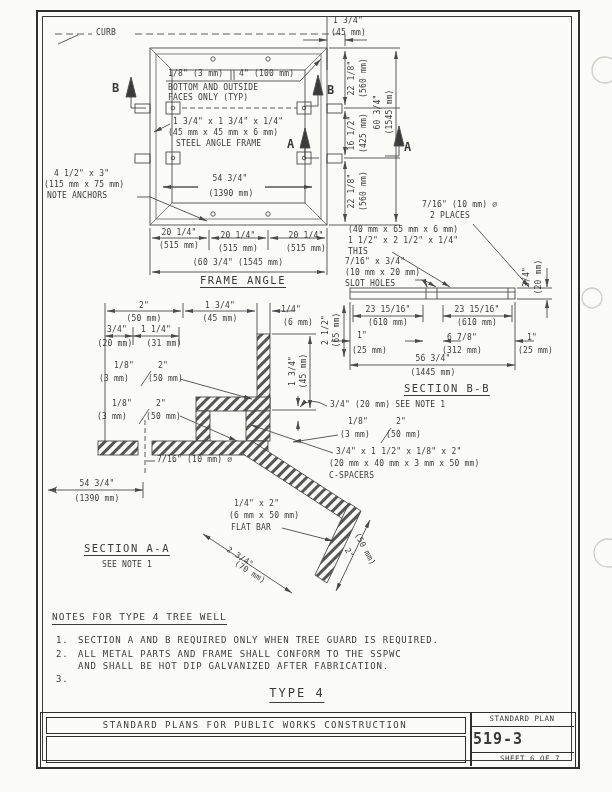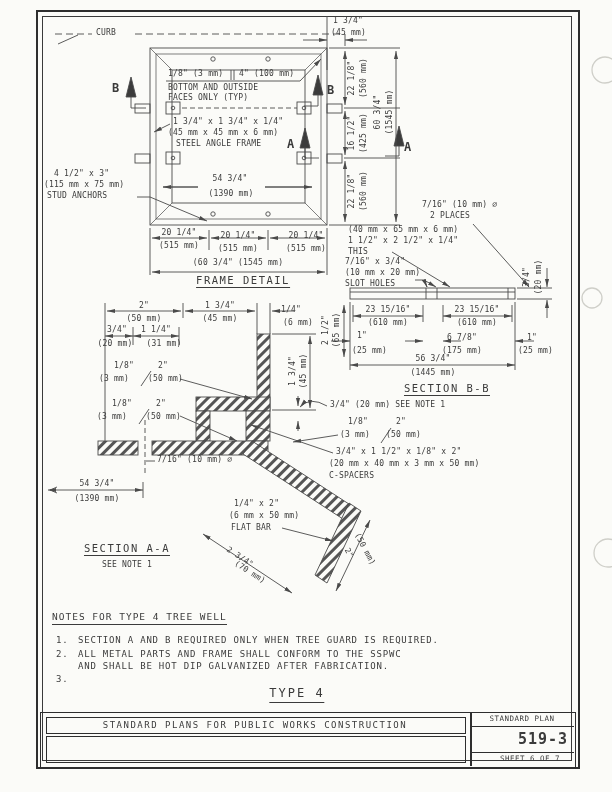--- a/index.html
+++ b/index.html
@@ -200,62 +200,62 @@
   <div class="t" style="left:168px;top:128px">(45 mm x 45 mm x 6 mm)</div>
   <div class="t" style="left:176px;top:139px">STEEL ANGLE FRAME</div>
 
   <div class="t sec" style="left:112px;top:82px">B</div>
   <div class="t sec" style="left:327px;top:84px">B</div>
   <div class="t sec" style="left:287px;top:138px">A</div>
   <div class="t sec" style="left:404px;top:141px">A</div>
 
   <div class="t" style="left:54px;top:169px">4 1/2" x 3"</div>
   <div class="t" style="left:44px;top:180px">(115 mm x 75 mm)</div>
-  <div class="t" style="left:47px;top:191px">STUD ANCHORS</div>
+  <div class="t" style="left:47px;top:191px">NOTE ANCHORS</div>
 
   <div class="t c" style="left:230px;top:174px">54 3/4"</div>
   <div class="t c" style="left:231px;top:189px">(1390 mm)</div>
 
   <div class="t v" style="left:352px;top:78px">22 1/8"</div>
   <div class="t v" style="left:364px;top:78px">(560 mm)</div>
   <div class="t v" style="left:352px;top:133px">16 1/2"</div>
   <div class="t v" style="left:364px;top:133px">(425 mm)</div>
   <div class="t v" style="left:352px;top:191px">22 1/8"</div>
   <div class="t v" style="left:364px;top:191px">(560 mm)</div>
   <div class="t v" style="left:378px;top:112px">60 3/4"</div>
   <div class="t v" style="left:390px;top:112px">(1545 mm)</div>
 
   <div class="t c" style="left:179px;top:228px">20 1/4"</div>
   <div class="t c" style="left:179px;top:241px">(515 mm)</div>
   <div class="t c" style="left:238px;top:231px">20 1/4"</div>
   <div class="t c" style="left:238px;top:244px">(515 mm)</div>
   <div class="t c" style="left:306px;top:231px">20 1/4"</div>
   <div class="t c" style="left:306px;top:244px">(515 mm)</div>
   <div class="t c" style="left:238px;top:258px">(60 3/4" (1545 mm)</div>
-  <div class="t c big u" style="left:243px;top:274px">FRAME DETAIL</div>
+  <div class="t c big u" style="left:243px;top:274px">FRAME ANGLE</div>
 
   <div class="t" style="left:422px;top:200px">7/16" (10 mm) ⌀</div>
   <div class="t" style="left:430px;top:211px">2 PLACES</div>
   <div class="t" style="left:348px;top:225px">(40 mm x 65 mm x 6 mm)</div>
   <div class="t" style="left:348px;top:236px">1 1/2" x 2 1/2" x 1/4"</div>
   <div class="t" style="left:348px;top:247px">THIS</div>
   <div class="t" style="left:345px;top:257px">7/16" x 3/4"</div>
   <div class="t" style="left:345px;top:268px">(10 mm x 20 mm)</div>
   <div class="t" style="left:345px;top:279px">SLOT HOLES</div>
   <div class="t v" style="left:527px;top:277px">3/4"</div>
   <div class="t v" style="left:539px;top:277px">(20 mm)</div>
 
   <div class="t c" style="left:388px;top:305px">23 15/16"</div>
   <div class="t c" style="left:388px;top:318px">(610 mm)</div>
   <div class="t c" style="left:477px;top:305px">23 15/16"</div>
   <div class="t c" style="left:477px;top:318px">(610 mm)</div>
   <div class="t" style="left:357px;top:331px">1"</div>
   <div class="t" style="left:352px;top:346px">(25 mm)</div>
   <div class="t c" style="left:462px;top:333px">6 7/8"</div>
-  <div class="t c" style="left:462px;top:346px">(175 mm)</div>
+  <div class="t c" style="left:462px;top:346px">(312 mm)</div>
   <div class="t" style="left:527px;top:333px">1"</div>
   <div class="t" style="left:518px;top:346px">(25 mm)</div>
   <div class="t c" style="left:433px;top:354px">56 3/4"</div>
   <div class="t c" style="left:433px;top:368px">(1445 mm)</div>
   <div class="t v" style="left:326px;top:330px">2 1/2"</div>
   <div class="t v" style="left:337px;top:330px">(65 mm)</div>
   <div class="t c big u" style="left:447px;top:382px">SECTION B-B</div>
 
   <div class="t c" style="left:144px;top:301px">2"</div>
   <div class="t c" style="left:144px;top:314px">(50 mm)</div>
@@ -311,16 +311,16 @@
   <div class="t note" style="left:56px;top:674px">3.</div>
   <div class="t c u" style="left:297px;top:687px;font-size:12px;letter-spacing:2px">TYPE 4</div>
 
   <div class="tb" style="left:40px;top:712px;width:534px;height:54px"></div>
   <div class="tb" style="left:46px;top:717px;width:418px;height:15px"></div>
   <div class="t tb-org" style="left:46px;top:720px;width:418px">STANDARD PLANS FOR PUBLIC WORKS CONSTRUCTION</div>
   <div class="tb" style="left:46px;top:736px;width:418px;height:25px"></div>
   <div class="tbline" style="left:470px;top:712px;width:1.5px;height:54px"></div>
   <div class="t tb-sm" style="left:472px;top:715px;width:100px">STANDARD PLAN</div>
   <div class="tbline" style="left:471px;top:726px;width:103px;height:1px"></div>
-  <div class="t tb-num" style="left:493px;top:731px;width:100px">519-3</div>
+  <div class="t tb-num" style="left:448px;top:731px;width:100px">519-3</div>
   <div class="tbline" style="left:471px;top:752px;width:103px;height:1px"></div>
   <div class="t tb-sm" style="left:472px;top:755px;width:116px">SHEET 6 OF 7</div>
 </div>
 
 </body></html>

